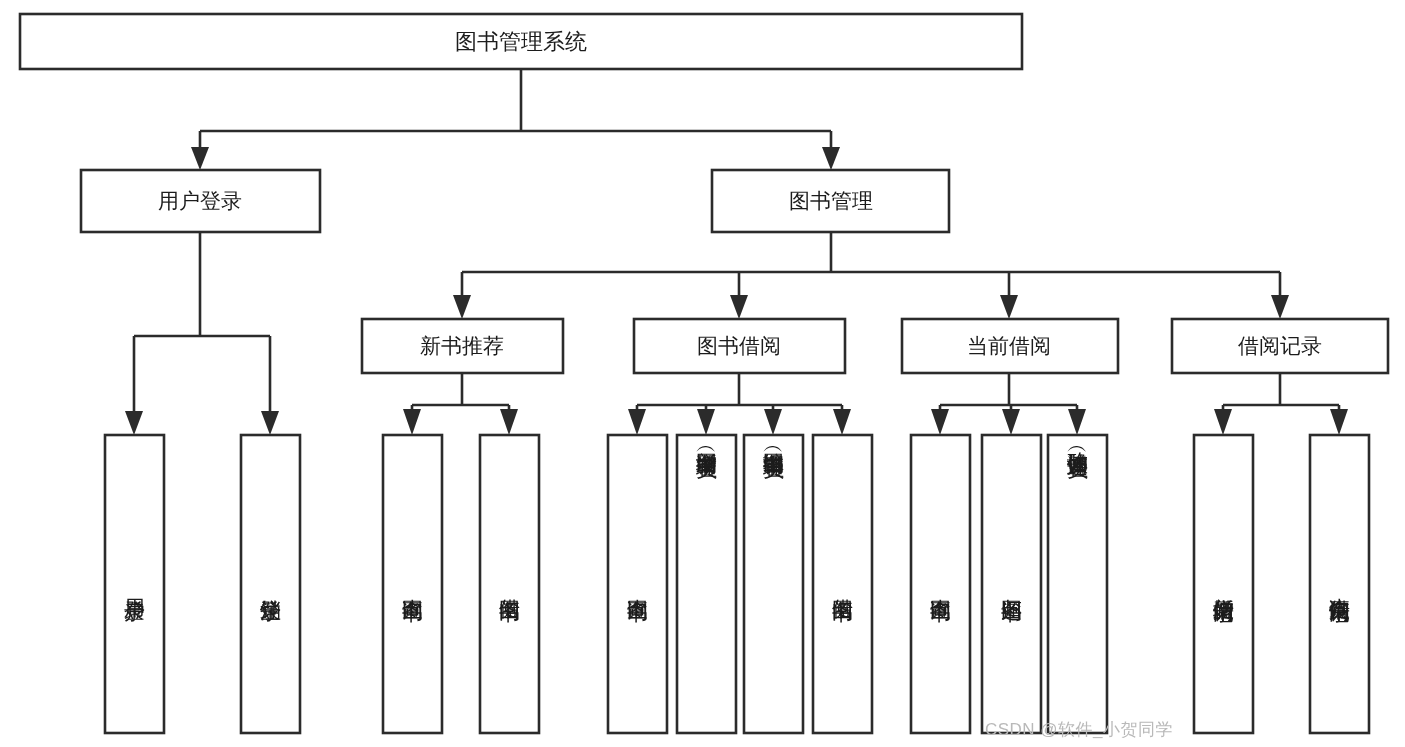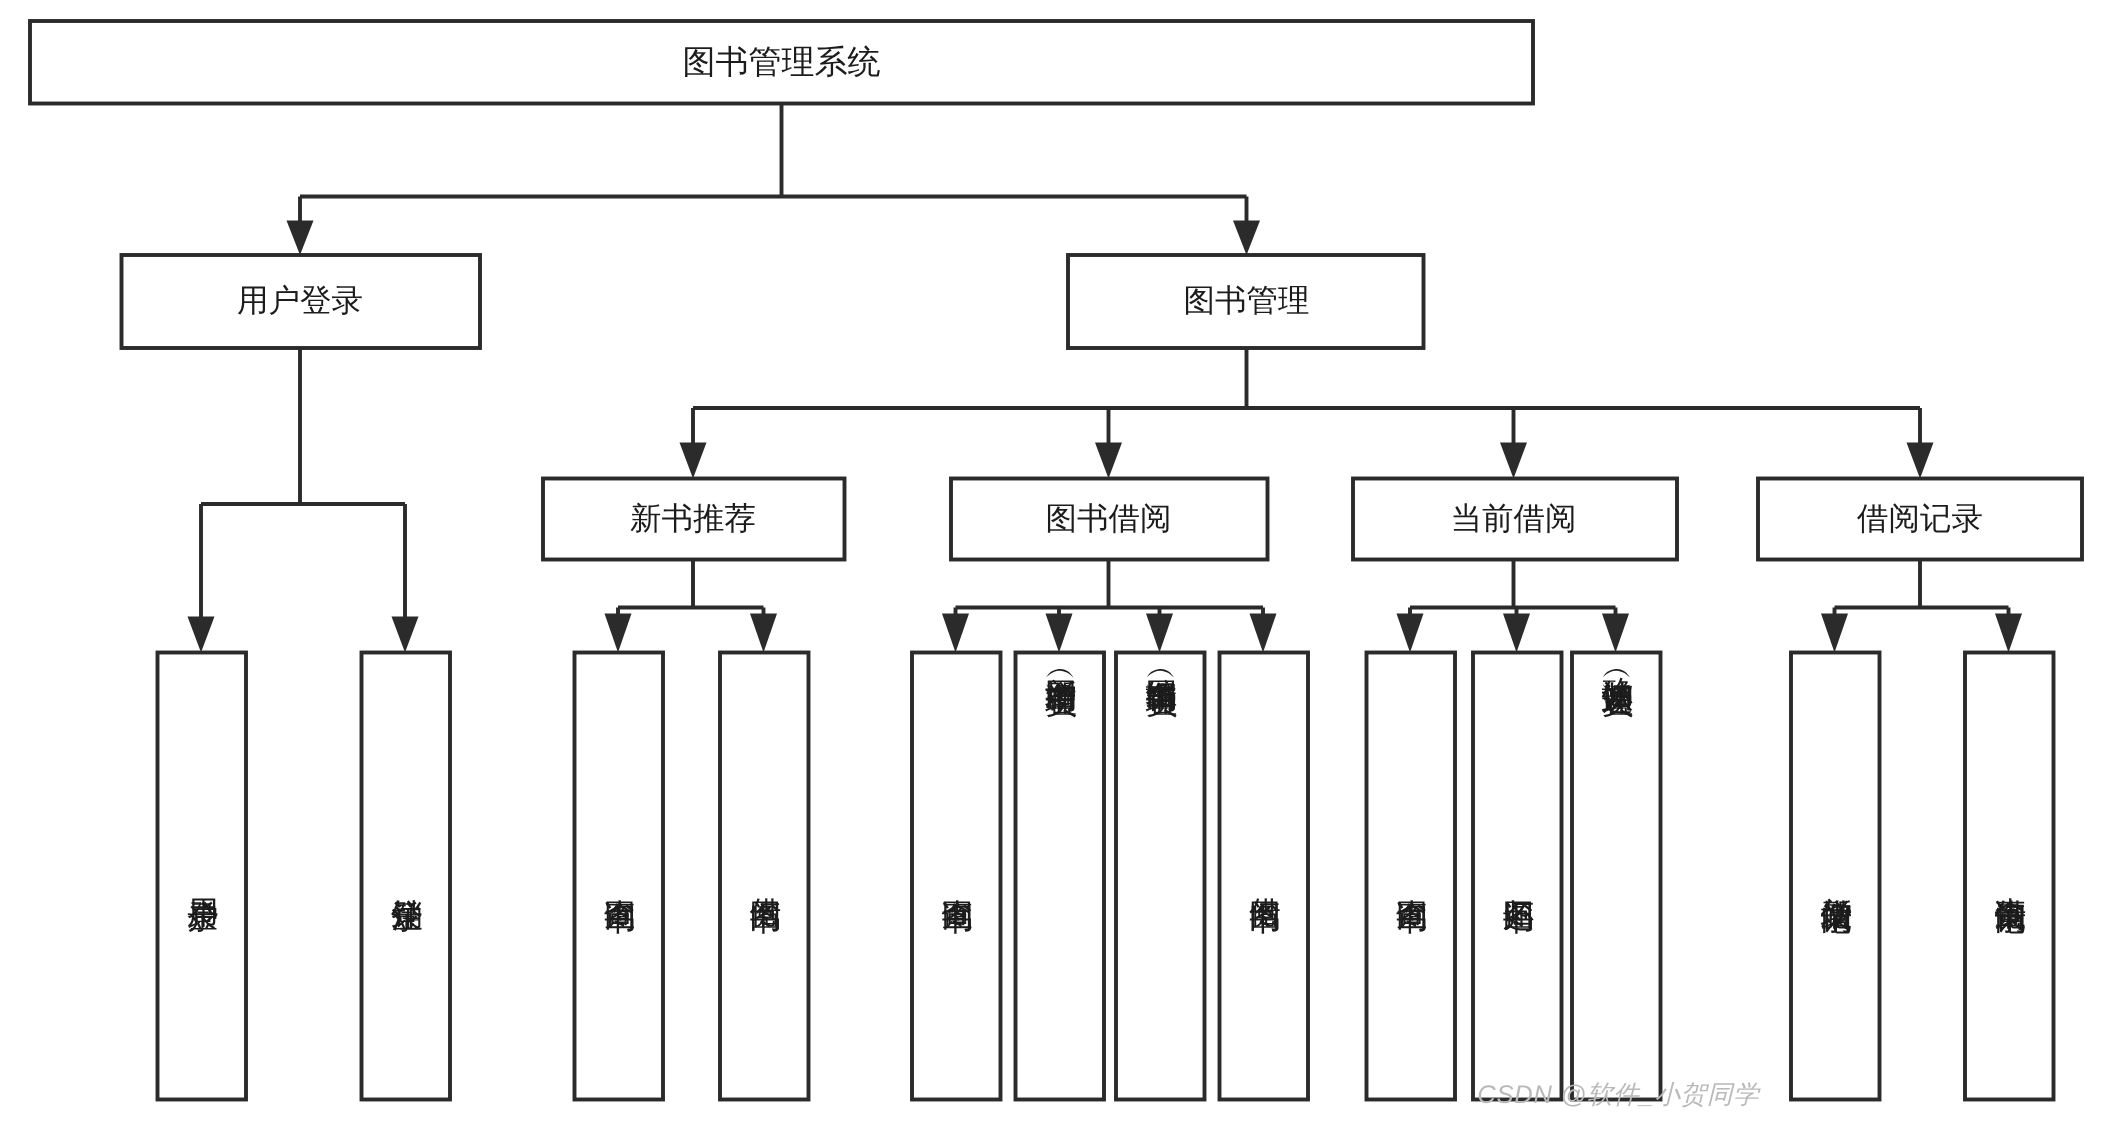--- a/index.html
+++ b/index.html
@@ -74,21 +74,20 @@
   }
   .watermark {
     position: absolute;
     right: 8px;
     bottom: 6px;
     font-family: "Liberation Sans", sans-serif;
     font-size: 17px;
     color: #b9b9b9;
     letter-spacing: 0.5px;
     user-select: none;
-    font-style: italic;
   }
 </style>
 </head>
 <body>
 
 <div id="diagram-root">
 
   <svg class="diagram" viewBox="0 0 1405 747">
 
     <g>

